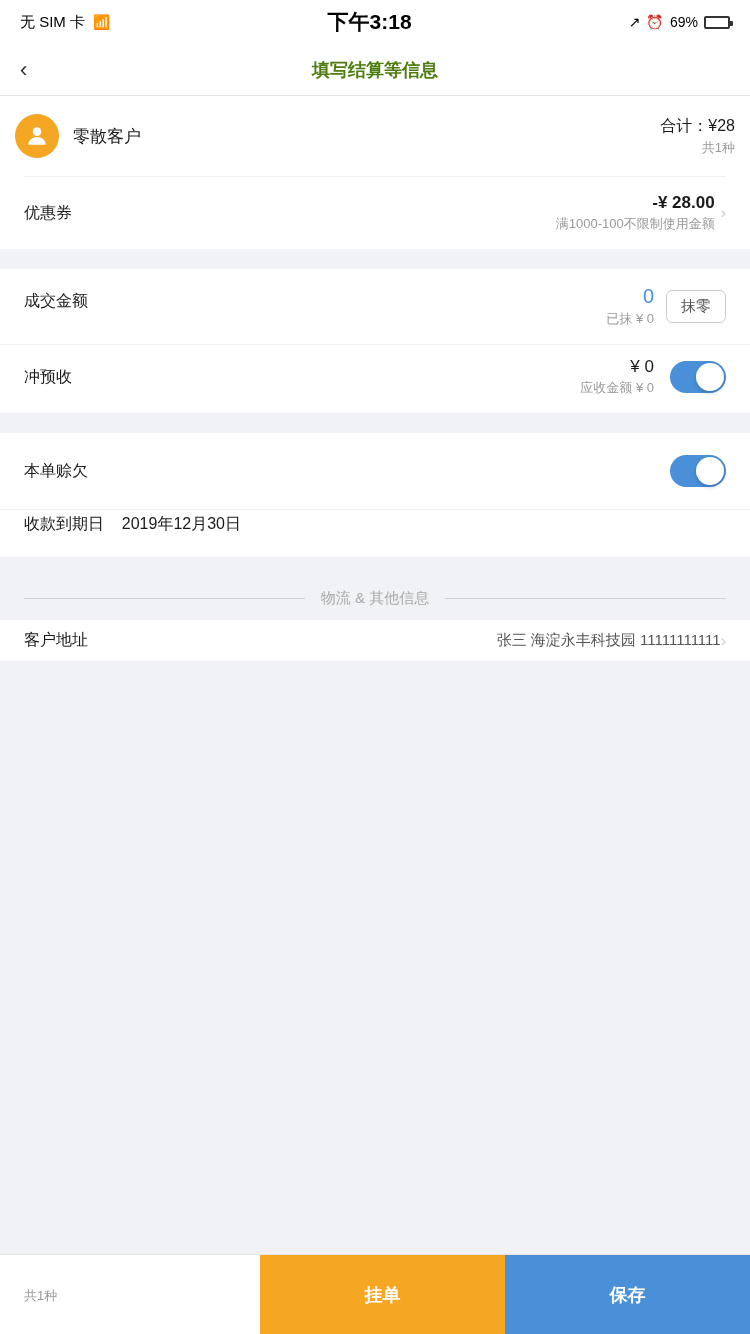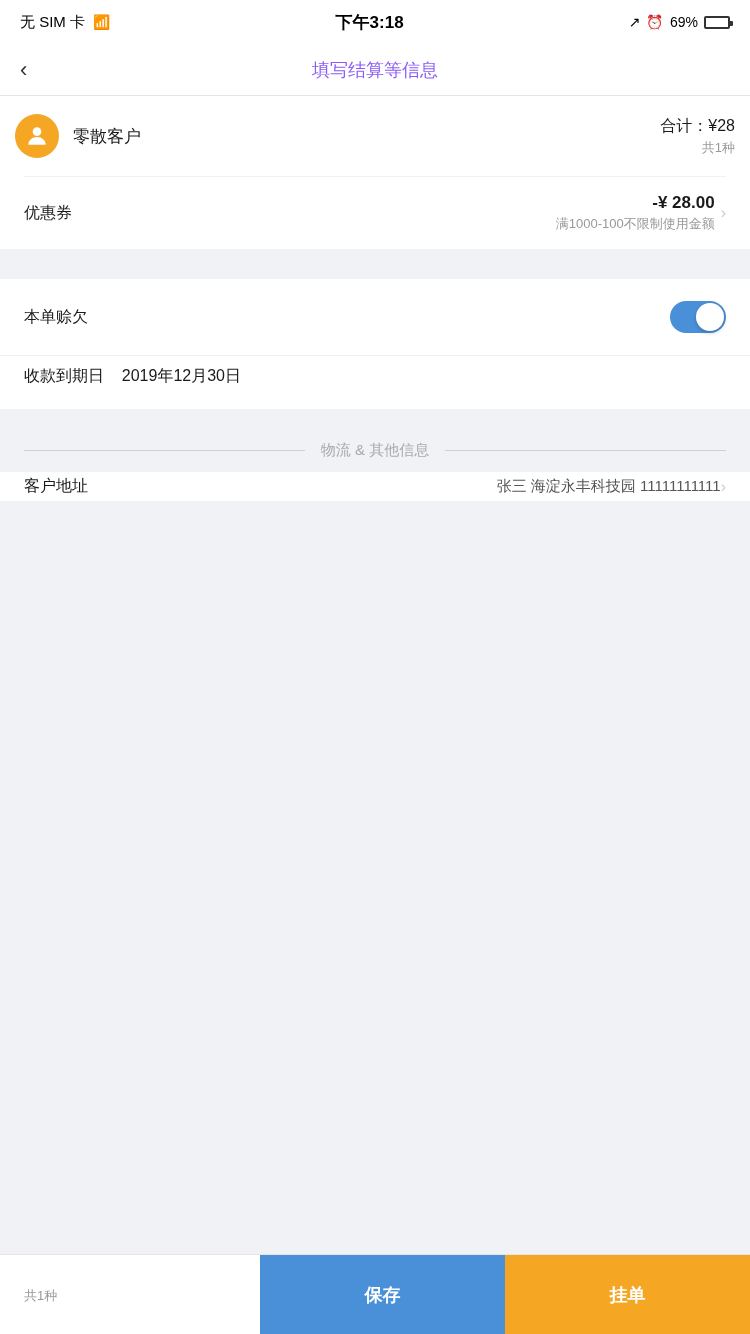--- a/index.html
+++ b/index.html
@@ -18,21 +18,21 @@
       background: #fff;
       height: 44px;
       display: flex;
       align-items: center;
       justify-content: space-between;
       padding: 0 20px;
       font-size: 15px;
       font-weight: 500;
     }
     .status-left { display: flex; align-items: center; gap: 8px; }
-    .status-center { font-size: 17px; font-weight: 600; }
+    .status-center { font-size: 21px; font-weight: 600; }
     .status-right { display: flex; align-items: center; gap: 6px; font-size: 14px; }
     .wifi-icon { font-size: 14px; }
     .battery-bar {
       display: inline-block;
       width: 26px; height: 13px;
       border: 2px solid #333;
       border-radius: 2px;
       position: relative;
       vertical-align: middle;
     }
@@ -64,22 +64,22 @@
     }
     .nav-back {
       position: absolute;
       left: 20px;
       font-size: 22px;
       color: #333;
       cursor: pointer;
     }
     .nav-title {
       font-size: 18px;
-      font-weight: 400;
-      color: #8b5cf6;
+      font-weight: 700;
+      color: #4d7c0f;
     }
 
     
     .content {
       padding-bottom: 90px;
     }
 
     
     .card {
       background: #fff;
@@ -276,21 +276,21 @@
       justify-content: space-between;
       padding: 22px 24px;
     }
     .credit-label {
       font-size: 16px;
       color: #1a1a1a;
     }
 
     
     .due-row {
-      padding: 10px 24px 22px;
+      padding: 4px 24px 22px;
       border-top: 1px solid #f0f0f0;
     }
     .due-text {
       font-size: 16px;
       color: #1a1a1a;
     }
 
     
     .logistics-header {
       background: #f0f2f5;
@@ -308,21 +308,21 @@
       font-size: 15px;
       color: #aaa;
       padding: 0 16px;
     }
 
     
     .address-row {
       display: flex;
       align-items: center;
       justify-content: space-between;
-      padding: 4px 24px;
+      padding: 10px 24px;
       background: #fff;
       cursor: pointer;
     }
     .address-label {
       font-size: 16px;
       color: #1a1a1a;
       flex-shrink: 0;
       margin-right: 20px;
     }
     .address-value {
@@ -426,20 +426,45 @@
           <div class="coupon-discount">-¥ 28.00</div>
           <div class="coupon-desc">满1000-100不限制使用金额</div>
         </div>
         <span class="chevron">›</span>
       </div>
     </div>
   </div>
 
   <div class="section-sep"></div>
 
+  <div class="amount-section">
+    <div class="amount-row">
+      <span class="row-label">成交金额</span>
+      <div class="amount-right">
+        <div class="amount-input-area">
+          <div class="amount-value">0</div>
+          <div class="amount-sub">已抹  ¥ 0</div>
+        </div>
+        <button class="round-btn">抹零</button>
+      </div>
+    </div>
+
+    <div class="prepay-row">
+      <span class="prepay-label">冲预收</span>
+      <div class="prepay-right">
+        <div class="prepay-amounts">
+          <div class="prepay-value">¥ 0</div>
+          <div class="prepay-sub">应收金额 ¥ 0</div>
+        </div>
+        <div class="toggle">
+          <div class="toggle-knob"></div>
+        </div>
+      </div>
+    </div>
+  </div>
 
   <div class="section-sep"></div>
 
   <div class="card">
     <div class="credit-row">
       <span class="credit-label">本单赊欠</span>
       <div class="toggle">
         <div class="toggle-knob"></div>
       </div>
     </div>
@@ -468,15 +493,15 @@
   </div>
 
   <div style="height: 200px; background: #f0f2f5;"></div>
 
 </div>
 
 <div class="bottom-bar">
   <div class="bottom-summary">
     <div class="bottom-count">共1种</div>
   </div>
+  <div class="bottom-btn btn-hold">挂单</div>
   <div class="bottom-btn btn-save">保存</div>
-  <div class="bottom-btn btn-hold">挂单</div>
 </div>
 
 </body></html>

